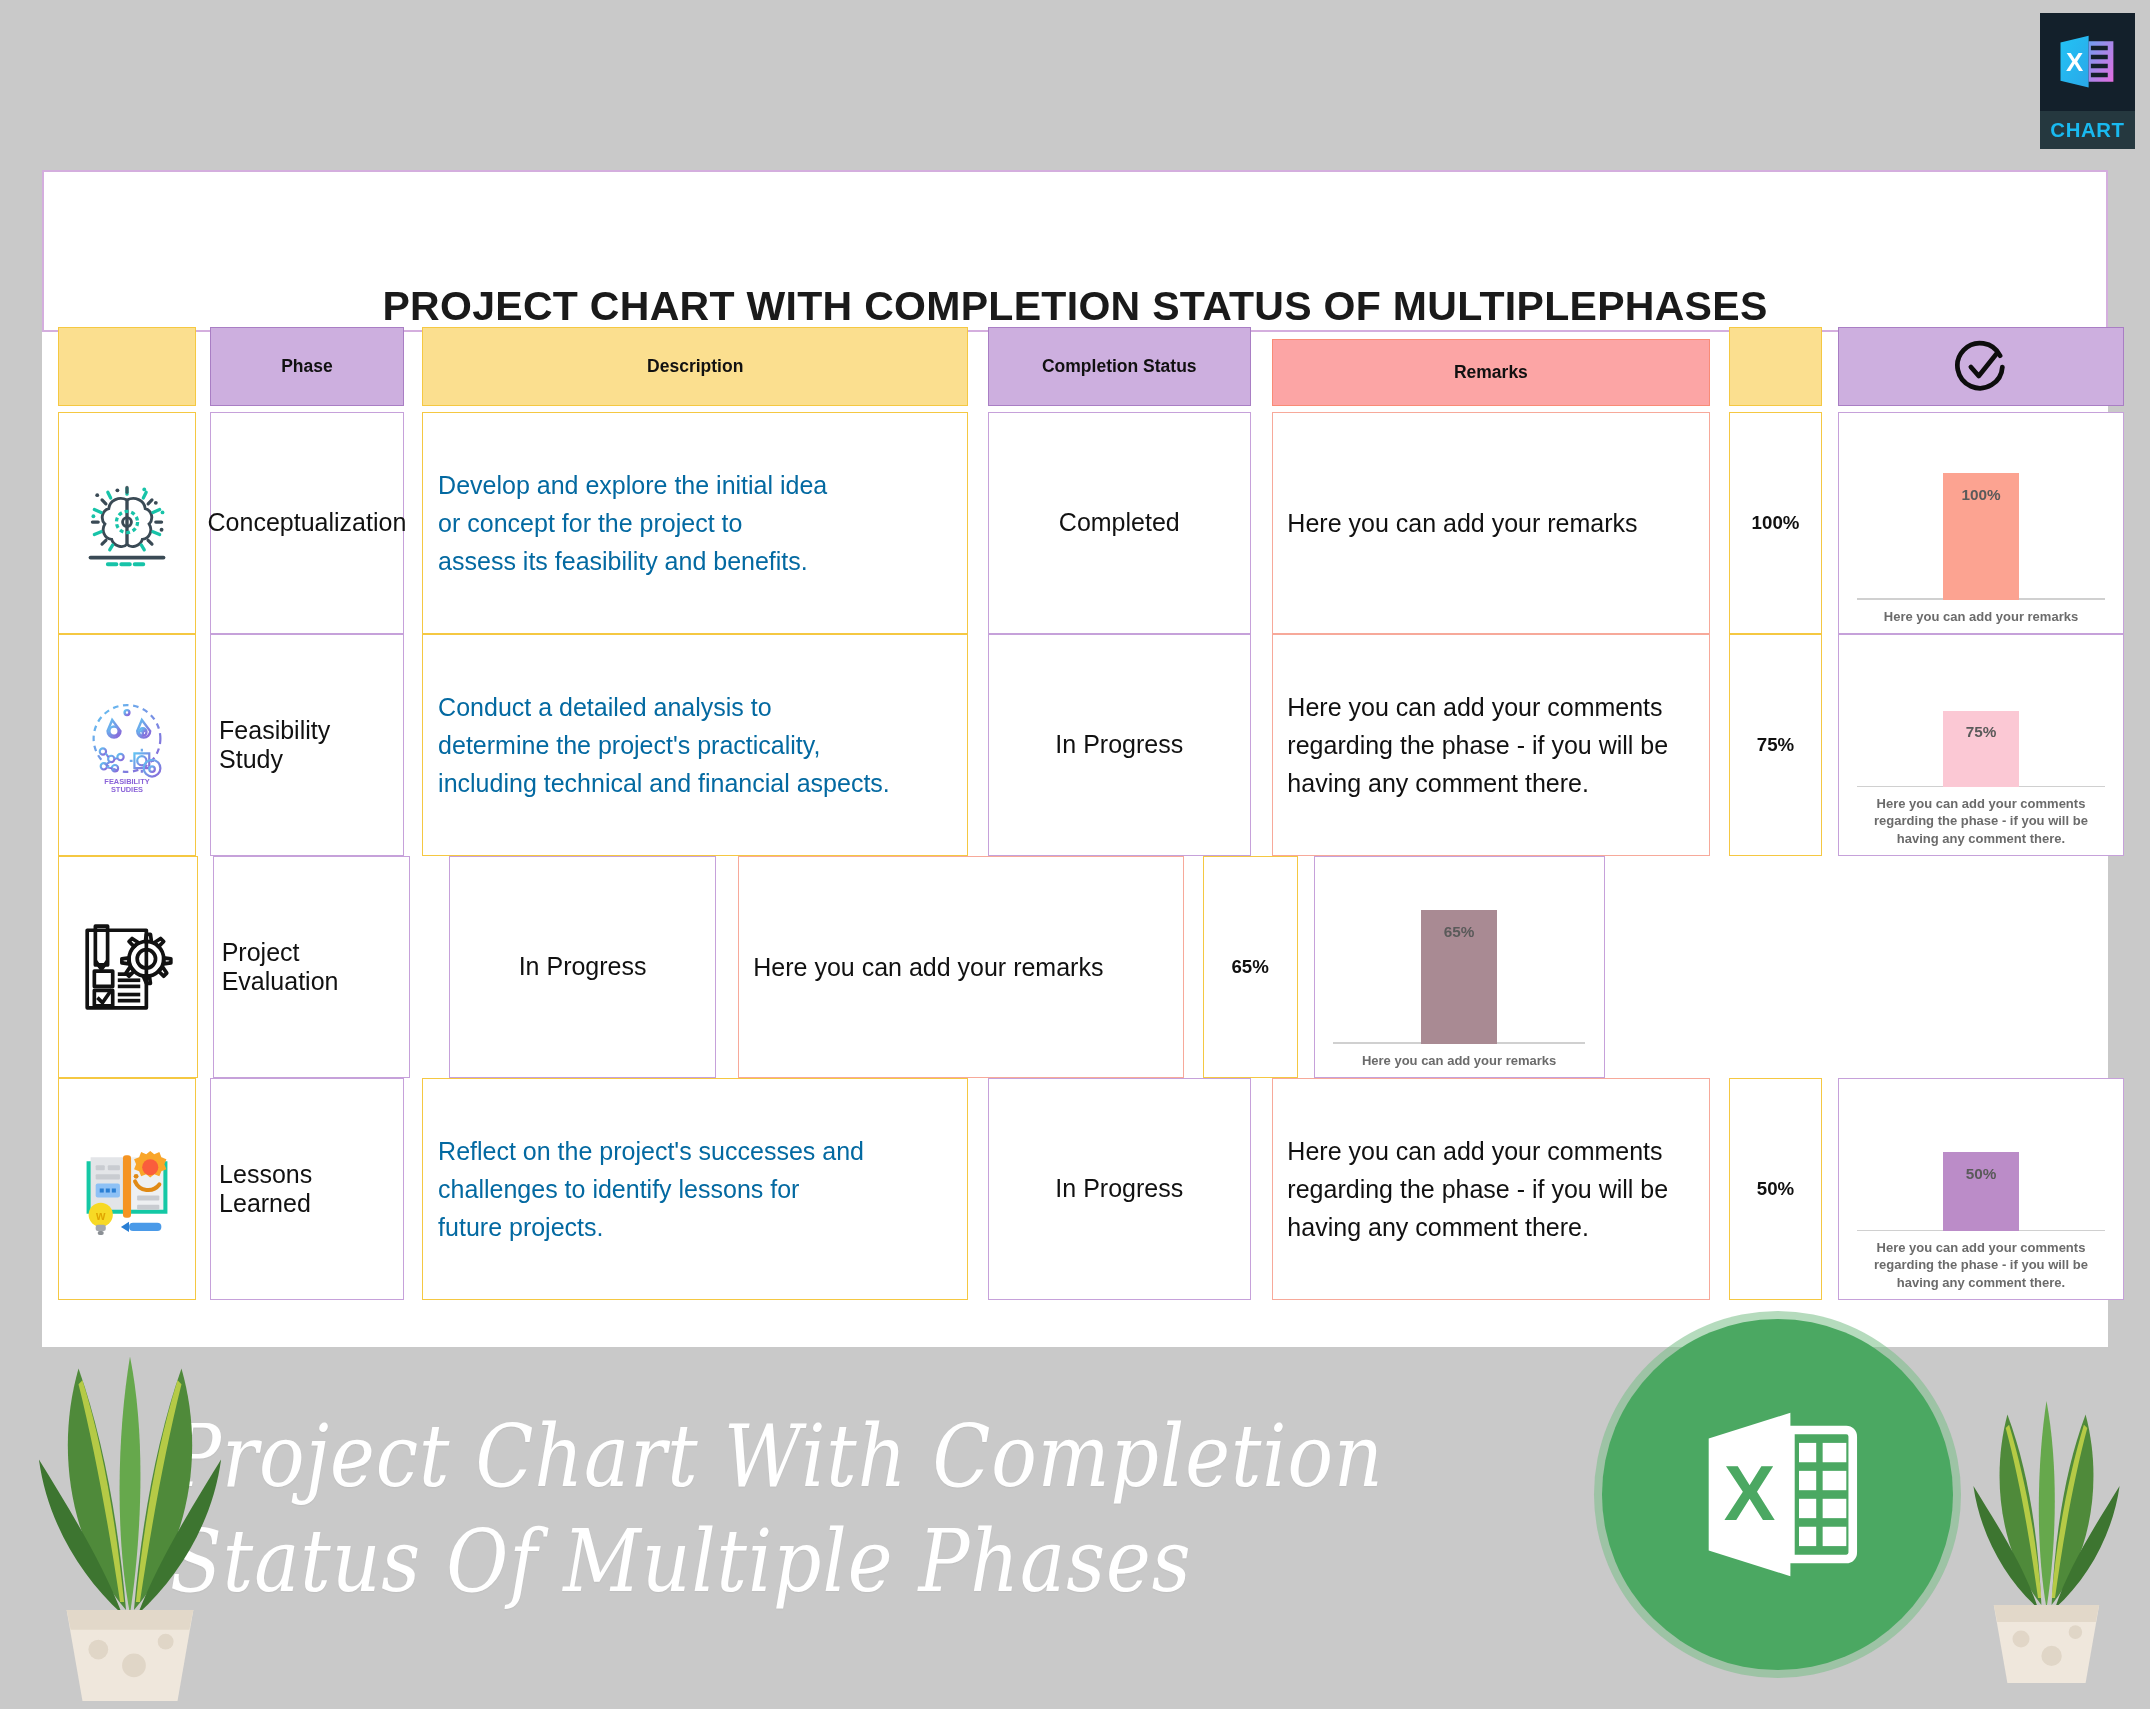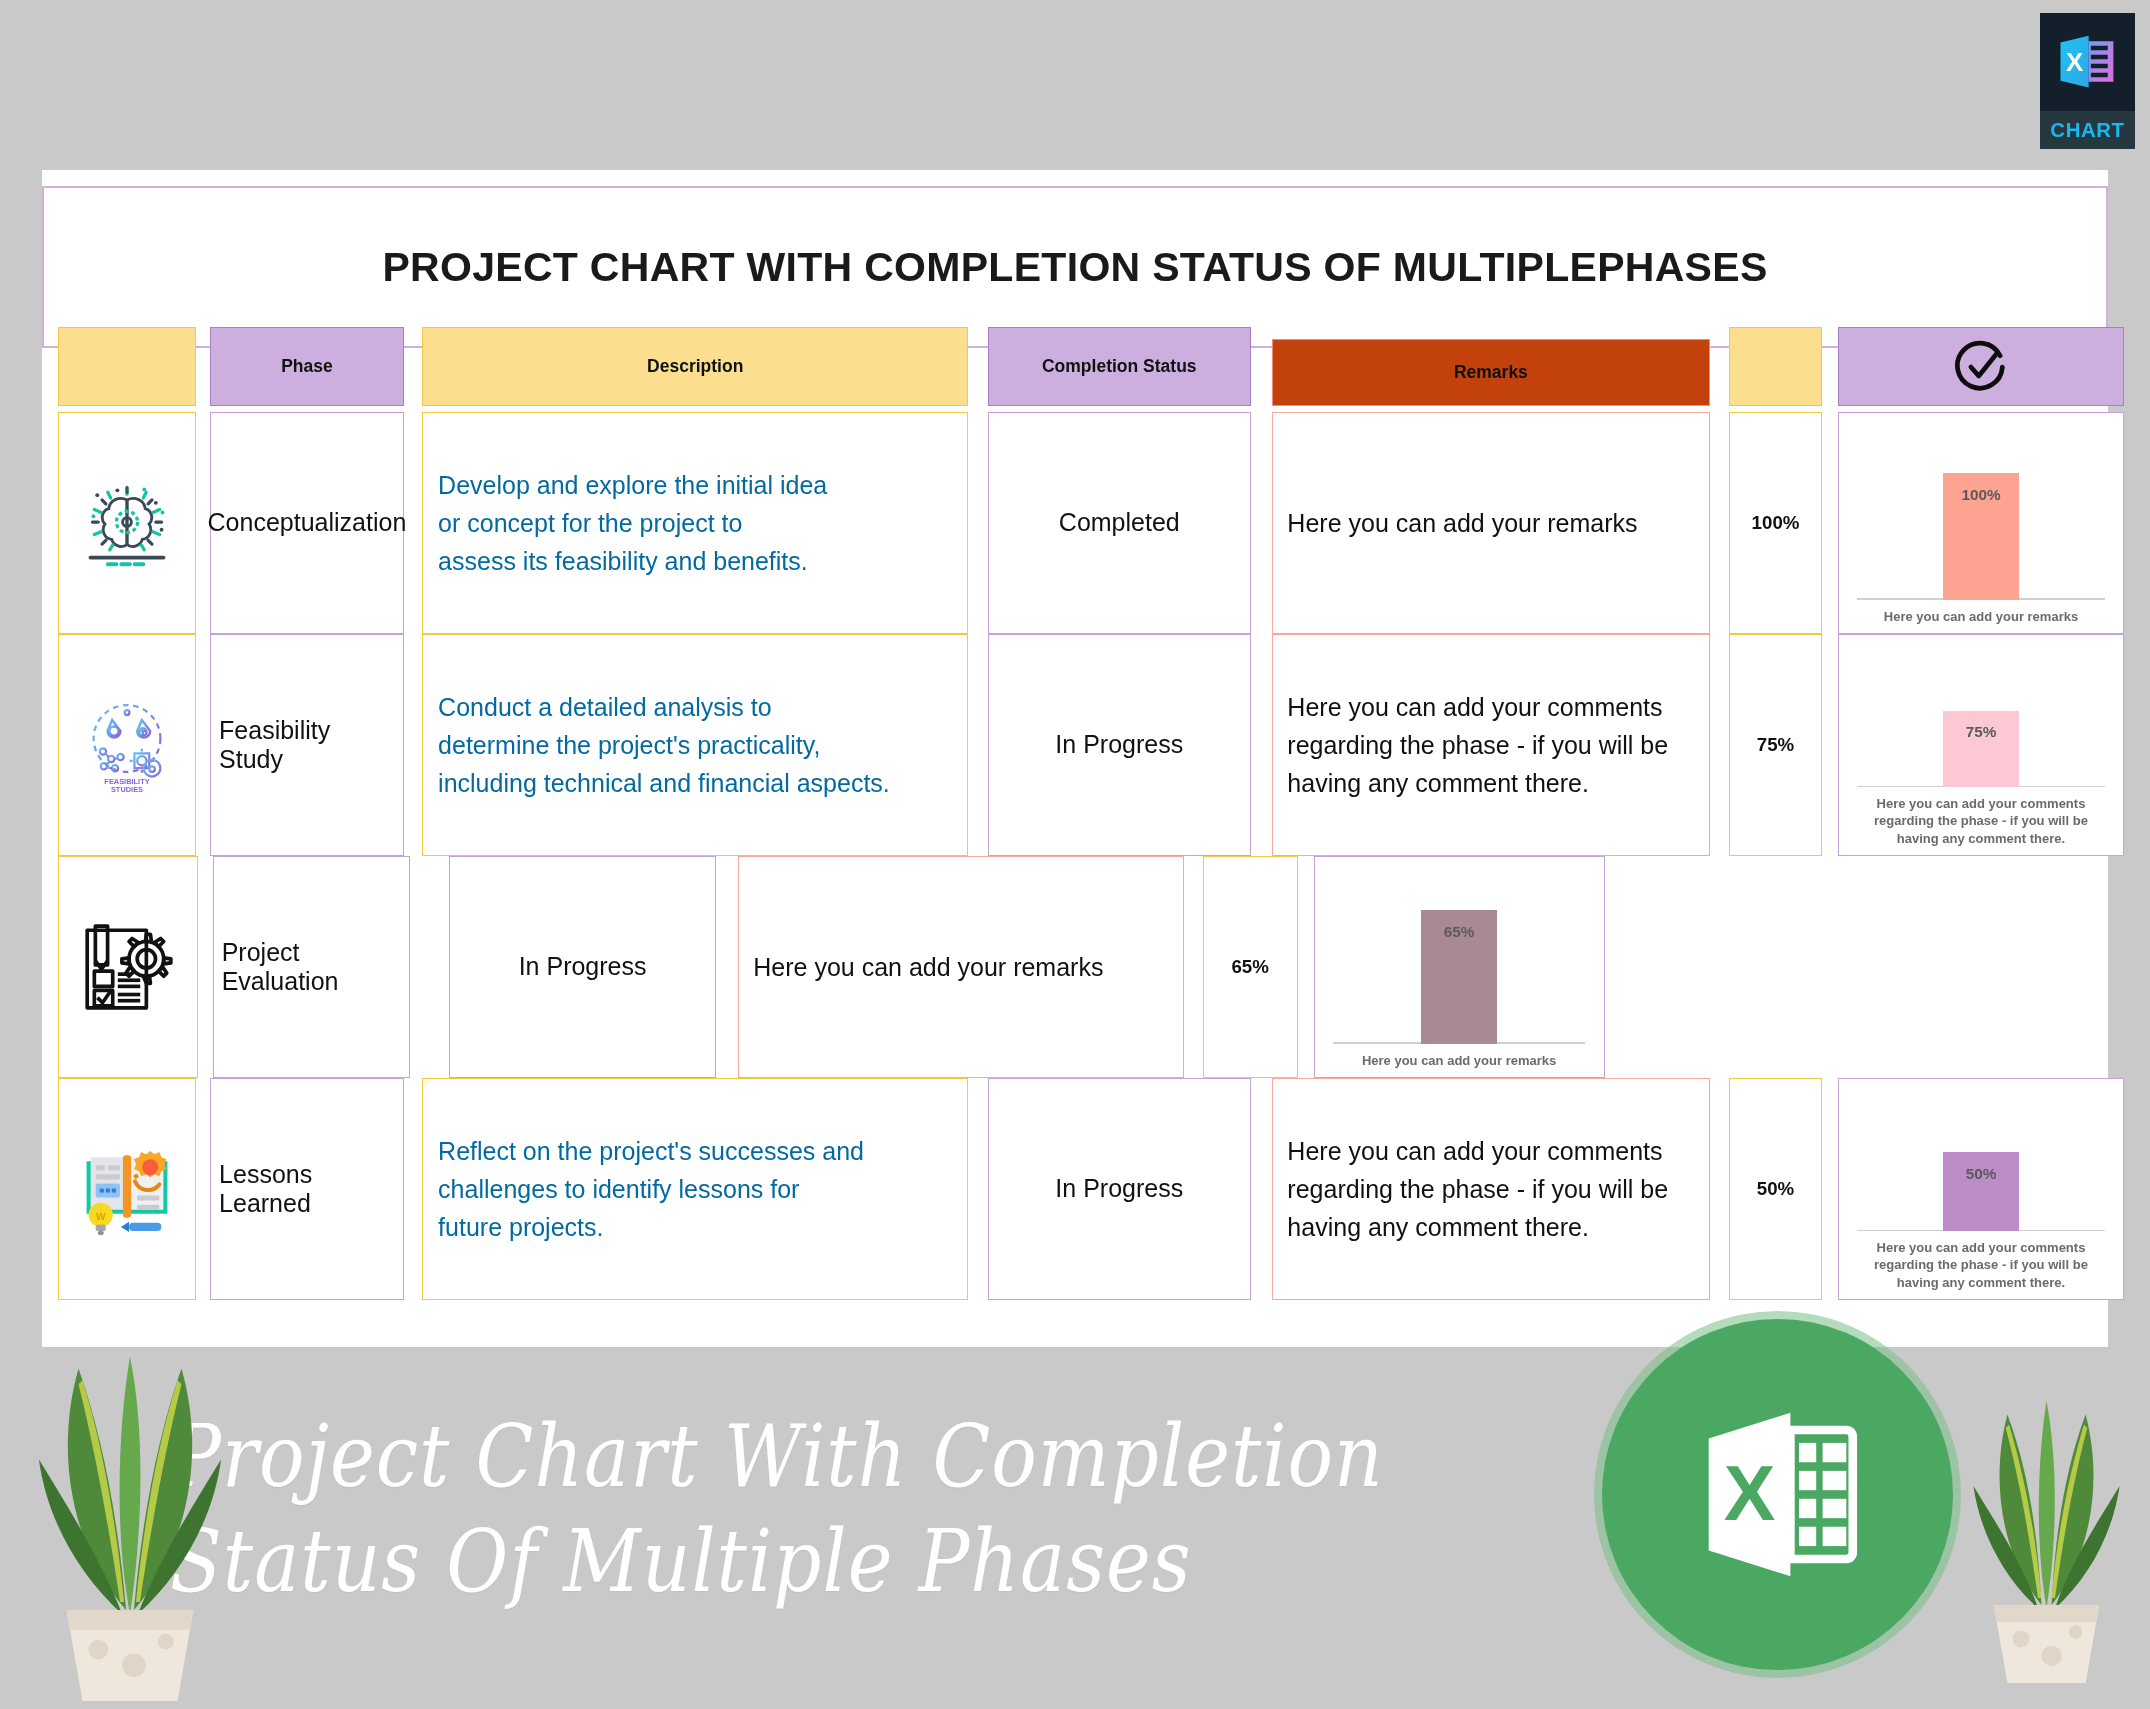--- a/index.html
+++ b/index.html
@@ -34,21 +34,21 @@
     width: 2066px; height: 1177px;
     background: #ffffff;
   }
 
   
   .title-banner {
     position: absolute; left: 0px; top: 0px;
     width: 2066px; height: 162px;
     background: #ffffff;
     border: 2.8px solid #d4aede;
-    display: flex; align-items: center; justify-content: center; margin-top: 16px;
+    display: flex; align-items: flex-end; justify-content: center;
   }
   .title-banner .title-text {
     font-size: 41px; font-weight: bold; color: #1a1a1a;
     letter-spacing: 0.3px; text-align: center;
   }
 
   
   .table {
     position: absolute; left: 16px; top: 157px;
     width: 2066px;
@@ -72,21 +72,21 @@
   .c-gap5   { width: 19px; }
   .c-pct    { width: 95px; }
   .c-gap6   { width: 16px; }
   .c-chart  { width: 291px; }
 
   .gap { background: transparent; }
 
   
   .h-yellow { background: #fbdf8f; border: 1.7px solid #f5c842; }
   .h-purple { background: #cdafdf; border: 1.7px solid #a97ec4; }
-  .h-salmon { background: #c2410c; border: 1.7px solid #f98b76; margin-top: 12px; }
+  .h-salmon { background: #fca5a5; border: 1.7px solid #f98b76; margin-top: 12px; }
   .h-label {
     position: absolute; inset: 0;
     display: flex; align-items: center; justify-content: center;
     font-size: 17.5px; font-weight: bold; color: #111; text-align: center;
   }
 
   
   .b-yellow { border: 1.7px solid #f5c842; background: #fff; }
   .b-purple { border: 1.7px solid #c6a1da; background: #fff; }
   .b-salmon { border: 1.7px solid #f7a99a; background: #fff; }

